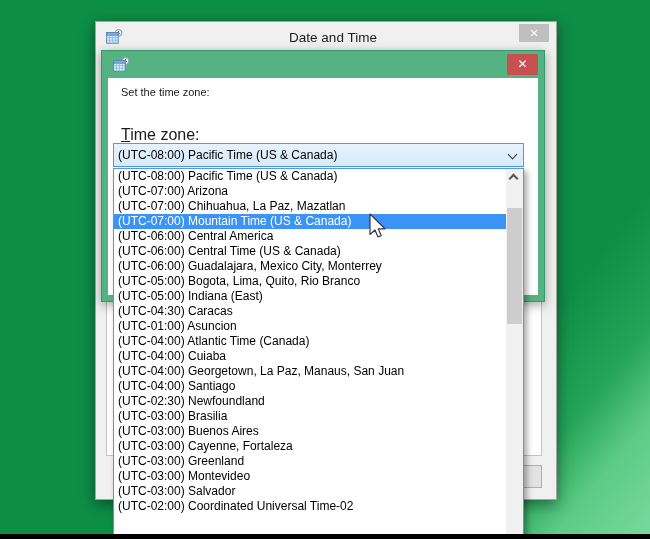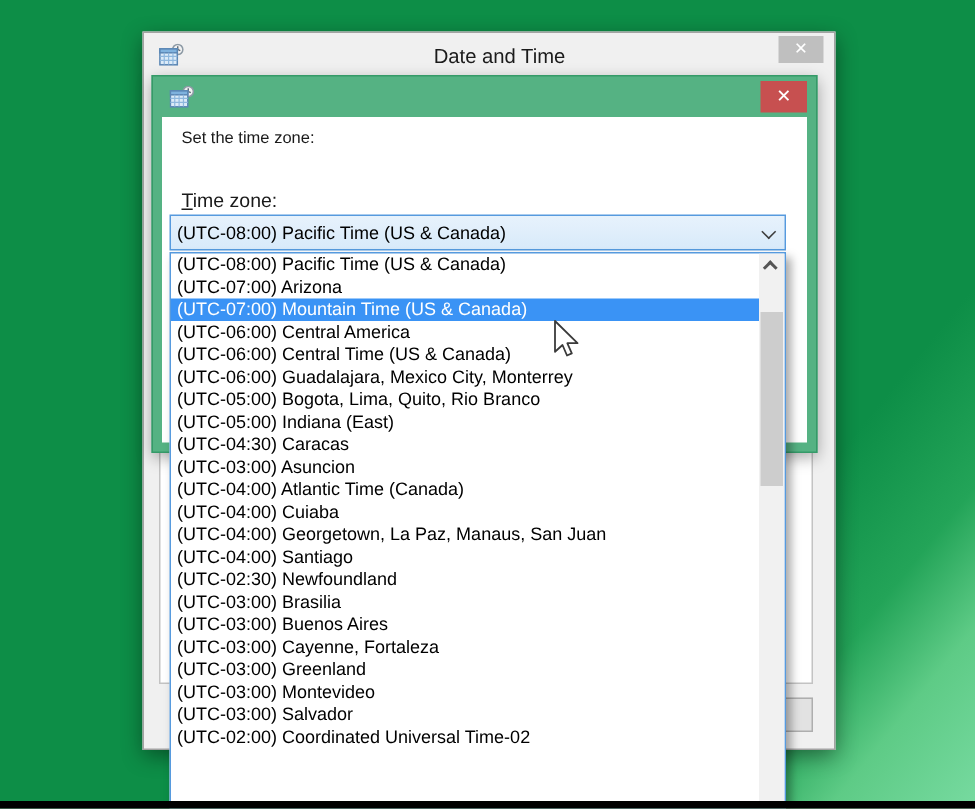--- a/index.html
+++ b/index.html
@@ -48,21 +48,21 @@
   }
   .close-red{
     position:absolute;left:405px;top:3px;width:31px;height:21px;
     background:var(--red,#c75050);border:none;padding:0;
     color:#fff;font-size:12px;line-height:21px;text-align:center;cursor:default;
   }
   .tz-client{
     position:absolute;left:6px;right:6px;top:27px;bottom:6px;background:#fff;
   }
   .tz-set-label{position:absolute;left:13px;top:8px;font-size:11px;color:#1a1a1a;}
-  .tz-combo-label{position:absolute;left:13px;top:48px;font-size:13px;color:#1a1a1a;}
+  .tz-combo-label{position:absolute;left:13px;top:48px;font-size:16px;color:#1a1a1a;}
   .tz-combo-label::first-letter{text-decoration:underline;}
   
   .combobox{
     position:absolute;left:113px;top:143px;width:411px;height:24px;
     background:linear-gradient(#e7f2fc,#d8eafa);
     border:1px solid var(--focus-blue,#569ade);z-index:10;
   }
   .combo-text{
     position:absolute;left:4px;top:0;line-height:22px;font-size:12px;color:#000;
     white-space:nowrap;
@@ -139,28 +139,29 @@
 
   <div class="combobox">
     <span class="combo-text">(UTC-08:00) Pacific Time (US &amp; Canada)</span>
     <span class="combo-chevron"></span>
   </div>
 
   <div class="dropdown">
     <div class="rows">
         <div class="row">(UTC-08:00) Pacific Time (US &amp; Canada)</div>
         <div class="row">(UTC-07:00) Arizona</div>
+        <div class="row">(UTC-07:00) Chihuahua, La Paz, Mazatlan</div>
         <div class="row selected">(UTC-07:00) Mountain Time (US &amp; Canada)</div>
         <div class="row">(UTC-06:00) Central America</div>
         <div class="row">(UTC-06:00) Central Time (US &amp; Canada)</div>
         <div class="row">(UTC-06:00) Guadalajara, Mexico City, Monterrey</div>
         <div class="row">(UTC-05:00) Bogota, Lima, Quito, Rio Branco</div>
         <div class="row">(UTC-05:00) Indiana (East)</div>
         <div class="row">(UTC-04:30) Caracas</div>
-        <div class="row">(UTC-03:00) Asuncion</div>
+        <div class="row">(UTC-01:00) Asuncion</div>
         <div class="row">(UTC-04:00) Atlantic Time (Canada)</div>
         <div class="row">(UTC-04:00) Cuiaba</div>
         <div class="row">(UTC-04:00) Georgetown, La Paz, Manaus, San Juan</div>
         <div class="row">(UTC-04:00) Santiago</div>
         <div class="row">(UTC-02:30) Newfoundland</div>
         <div class="row">(UTC-03:00) Brasilia</div>
         <div class="row">(UTC-03:00) Buenos Aires</div>
         <div class="row">(UTC-03:00) Cayenne, Fortaleza</div>
         <div class="row">(UTC-03:00) Greenland</div>
         <div class="row">(UTC-03:00) Montevideo</div>

